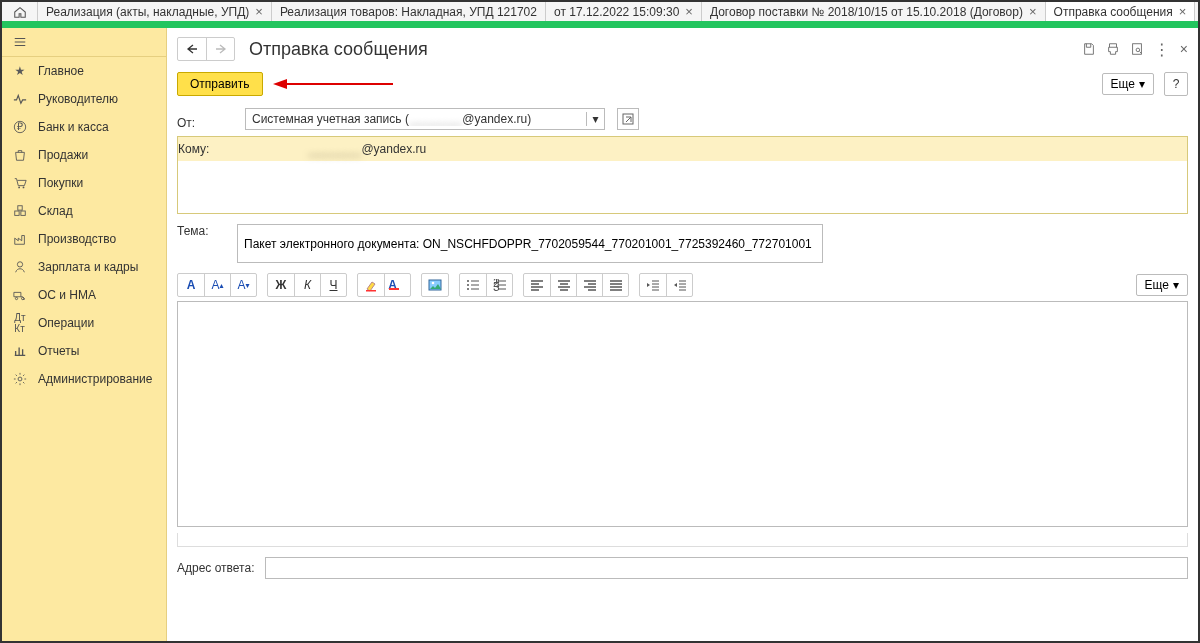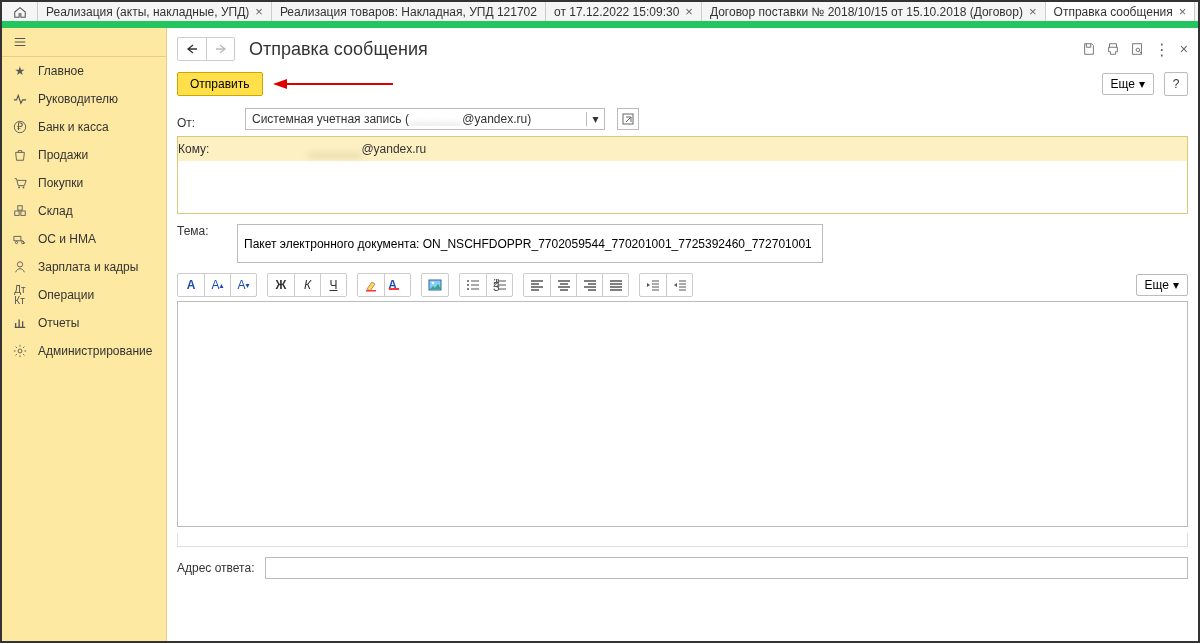--- a/index.html
+++ b/index.html
@@ -168,35 +168,43 @@
               <rect x="2" y="8" width="5" height="5" fill="none" stroke="#555"></rect>
               <rect x="9" y="8" width="5" height="5" fill="none" stroke="#555"></rect>
               <rect x="5.5" y="2" width="5" height="5" fill="none" stroke="#555"></rect>
             </svg>
           </span>
           <span>Склад</span>
         </div>
       <div class="menubtn">
           <span class="iconslot">
             <svg class="ico" viewBox="0 0 16 16">
+              <path d="M2 14V7l4 3V7l4 3V4h3v10z" fill="none" stroke="#555"></path>
+            </svg>
+          </span>
+          <span>Производство</span>
+        </div>
+      <div class="menubtn">
+          <span class="iconslot">
+            <svg class="ico" viewBox="0 0 16 16">
+              <circle cx="8" cy="5" r="3" fill="none" stroke="#555"></circle>
+              <path d="M3 14c1-3 3-4 5-4s4 1 5 4" fill="none" stroke="#555"></path>
+            </svg>
+          </span>
+          <span>Зарплата и кадры</span>
+        </div>
+      <div class="menubtn">
+          <span class="iconslot">
+            <svg class="ico" viewBox="0 0 16 16">
               <path d="M1 10V5h8v5h2l2 2v1h-2M1 10h8" fill="none" stroke="#555"></path>
               <circle cx="4" cy="12" r="1.3" fill="none" stroke="#555"></circle>
               <circle cx="11" cy="12" r="1.3" fill="none" stroke="#555"></circle>
             </svg>
           </span>
           <span>ОС и НМА</span>
-        </div>
-      <div class="menubtn">
-          <span class="iconslot">
-            <svg class="ico" viewBox="0 0 16 16">
-              <circle cx="8" cy="5" r="3" fill="none" stroke="#555"></circle>
-              <path d="M3 14c1-3 3-4 5-4s4 1 5 4" fill="none" stroke="#555"></path>
-            </svg>
-          </span>
-          <span>Зарплата и кадры</span>
         </div>
       <div class="menubtn">
           <span class="iconslot">
             <span style="font-size:10px;color:#555">Дт<br>Кт</span>
           </span>
           <span>Операции</span>
         </div>
       <div class="menubtn">
           <span class="iconslot">
             <svg class="ico" viewBox="0 0 16 16">

